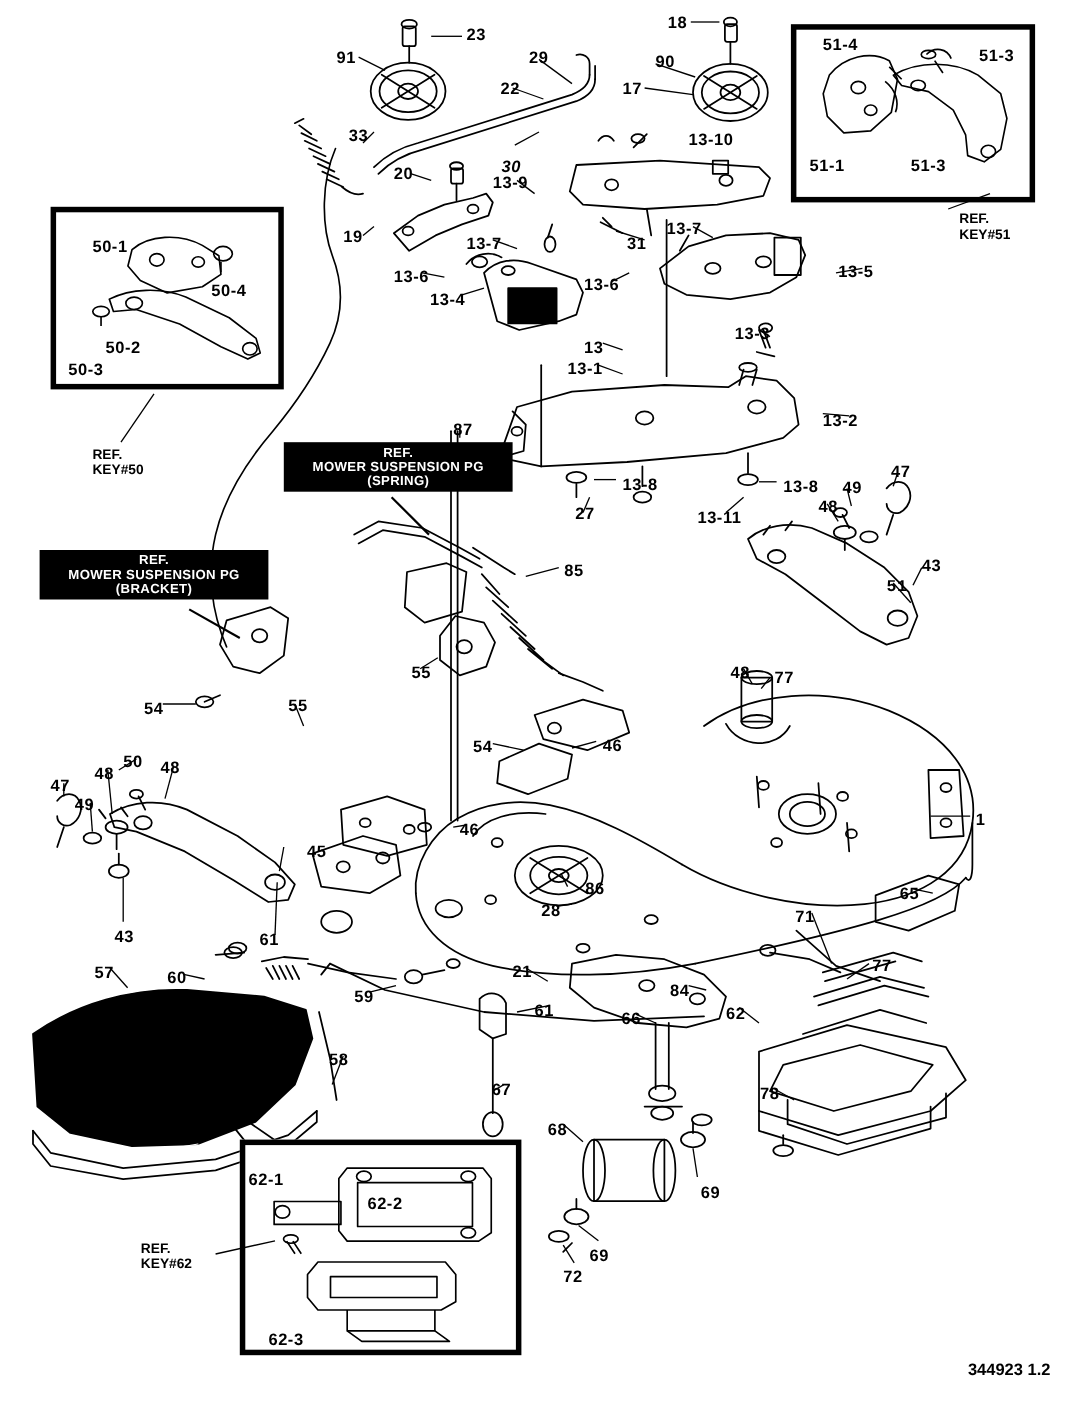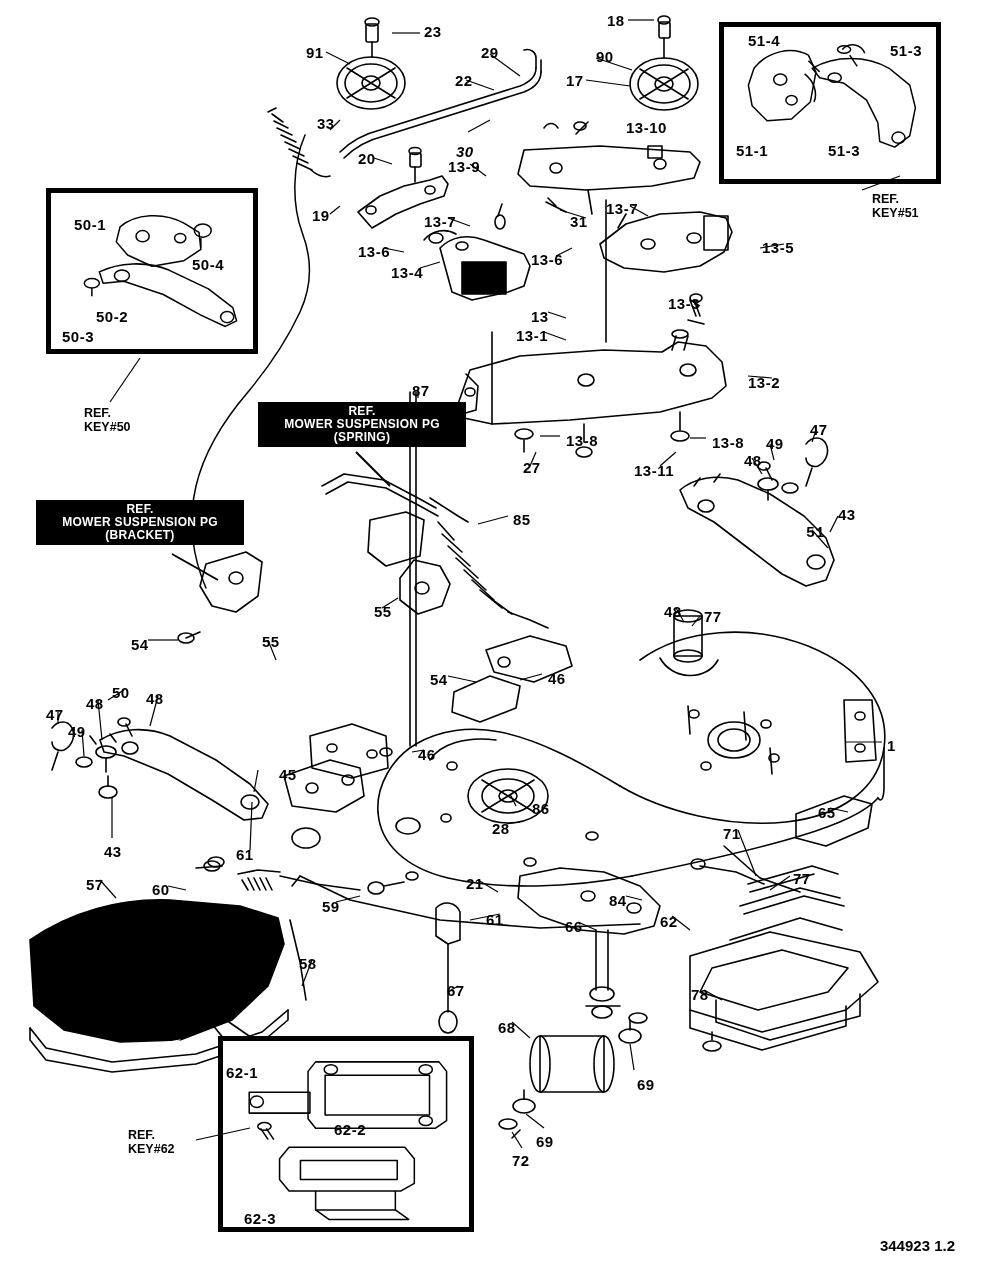--- a/index.html
+++ b/index.html
@@ -410,21 +410,21 @@
         <ellipse cx="160" cy="40" rx="9" ry="7"></ellipse>
         <path d="M158 48 L158 58"></path>
         <path d="M50 84 C70 74 100 72 124 82 L166 102 L192 122 L196 136 L184 142 L158 130 L118 108 L76 94 L54 96 Z"></path>
         <ellipse cx="74" cy="88" rx="8" ry="6"></ellipse>
         <ellipse cx="186" cy="132" rx="7" ry="6"></ellipse>
         <ellipse cx="42" cy="96" rx="8" ry="5"></ellipse>
         <path d="M42 101 L42 110"></path>
       </g>
     </svg>
   </div>
-  <div class="callout" style="left:74px;top:216px;">50-1</div>
+  <div class="callout" style="left:84px;top:216px;">50-1</div>
   <div class="callout" style="left:192px;top:256px;">50-4</div>
   <div class="callout" style="left:96px;top:308px;">50-2</div>
   <div class="callout" style="left:62px;top:328px;text-align:center;">50-3</div>
   <div class="reflabel" style="left:84px;top:406px;">REF.
 KEY#50</div>
 
   <div class="inset" style="left:719px;top:22px;width:222px;height:162px;">
     <svg viewBox="0 0 222 162" style="width:100%;height:100%;">
       <g fill="none" stroke="#000" stroke-width="1.6" stroke-linejoin="round">
         <path d="M30 44 C44 26 70 20 88 30 L96 48 L90 80 L70 98 L44 100 L28 84 L24 62 Z"></path>
@@ -461,21 +461,21 @@
         <path d="M38 92 L46 104 M44 92 L52 104"></path>
         <ellipse cx="42" cy="90" rx="7" ry="4"></ellipse>
         <path d="M68 112 L190 112 L200 124 L200 150 L186 158 L68 158 L58 146 L58 124 Z"></path>
         <path d="M80 126 L182 126 L182 146 L80 146 Z"></path>
         <path d="M96 158 L96 178 L180 178 L180 158"></path>
         <path d="M96 178 L110 188 L194 188 L180 178"></path>
       </g>
     </svg>
   </div>
   <div class="callout" style="left:226px;top:1064px;">62-1</div>
-  <div class="callout" style="left:334px;top:1086px;margin-top:35px;">62-2</div>
+  <div class="callout" style="left:334px;top:1086px;">62-2</div>
   <div class="callout" style="left:244px;top:1210px;">62-3</div>
   <div class="reflabel" style="left:128px;top:1128px;">REF.
 KEY#62</div>
   <svg class="layer" viewBox="0 0 981 1280">
     <g stroke="#000" stroke-width="1.2" fill="none">
       <path d="M196 1140 L250 1128"></path>
       <path d="M862 190 L900 176"></path>
       <path d="M110 402 L140 358"></path>
     </g>
   </svg>

